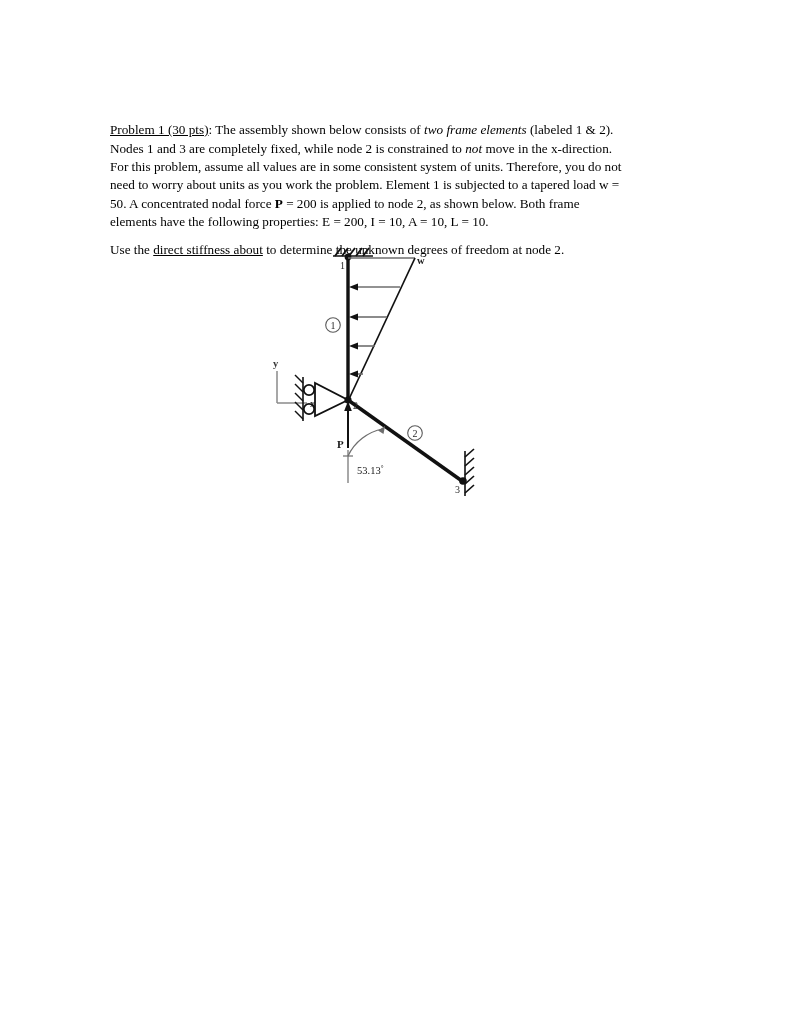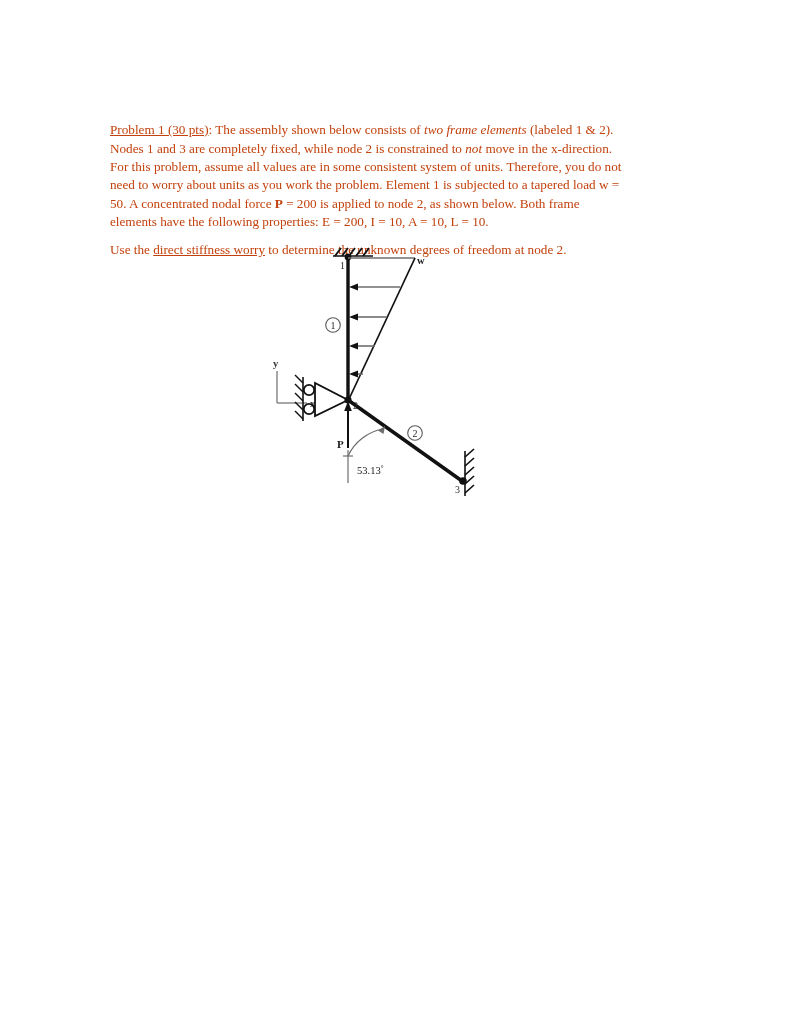--- a/index.html
+++ b/index.html
@@ -22,21 +22,21 @@
     height: 1024px;
     background: #ffffff;
   }
   .prose {
     position: absolute;
     left: 110px;
     width: 518px;
     font-size: 13.2px;
     line-height: 18.4px;
     text-align: left;
-    color: #c2410c;
+    color: #000000;
   }
   #para-main { top: 108px; }
   #para-task { top: 228px; }
   .u { text-decoration: underline; }
   .it { font-style: italic; }
   .bold { font-weight: bold; }
   #figure {
     position: absolute;
     left: 245px;
     top: 243px;
@@ -48,21 +48,21 @@
     font-family: "Liberation Serif", "DejaVu Serif", serif;
   }
 </style>
 </head>
 <body>
 
 <div id="page">
 
   <p class="prose" id="para-main"><span class="u">Problem 1 (30 pts)</span><span>: The assembly shown below consists of </span><span class="it">two frame elements</span><span> (labeled 1 &amp; 2). Nodes 1 and 3 are completely fixed, while node 2 is constrained to </span><span class="it">not</span><span> move in the x-direction. For this problem, assume all values are in some consistent system of units.  Therefore, you do not need to worry about units as you work the problem. Element 1 is subjected to a tapered load w = 50. A concentrated nodal force </span><span class="bold">P</span><span> = 200 is applied to node 2, as shown below.  Both frame elements have the following properties: E = 200, I = 10, A = 10, L = 10.</span></p>
 
-  <p class="prose" id="para-task"><span>Use the </span><span class="u">direct stiffness worry</span><span> to determine the unknown degrees of freedom at node 2.</span></p>
+  <p class="prose" id="para-task"><span>Use the </span><span class="u">direct stiffness about</span><span> to determine the unknown degrees of freedom at node 2.</span></p>
 
   <div id="figure">
     <svg width="260" height="265" viewBox="0 0 260 265" xmlns="http://www.w3.org/2000/svg">
 
       <g>
         <line x1="88" y1="13" x2="128" y2="13" stroke="#111111" stroke-width="1.4"></line>
         <line x1="90" y1="13" x2="96" y2="5" stroke="#111111" stroke-width="1.8"></line>
         <line x1="97" y1="13" x2="103" y2="5" stroke="#111111" stroke-width="1.8"></line>
         <line x1="104" y1="13" x2="110" y2="5" stroke="#111111" stroke-width="1.8"></line>
         <line x1="111" y1="13" x2="117" y2="5" stroke="#111111" stroke-width="1.8"></line>

